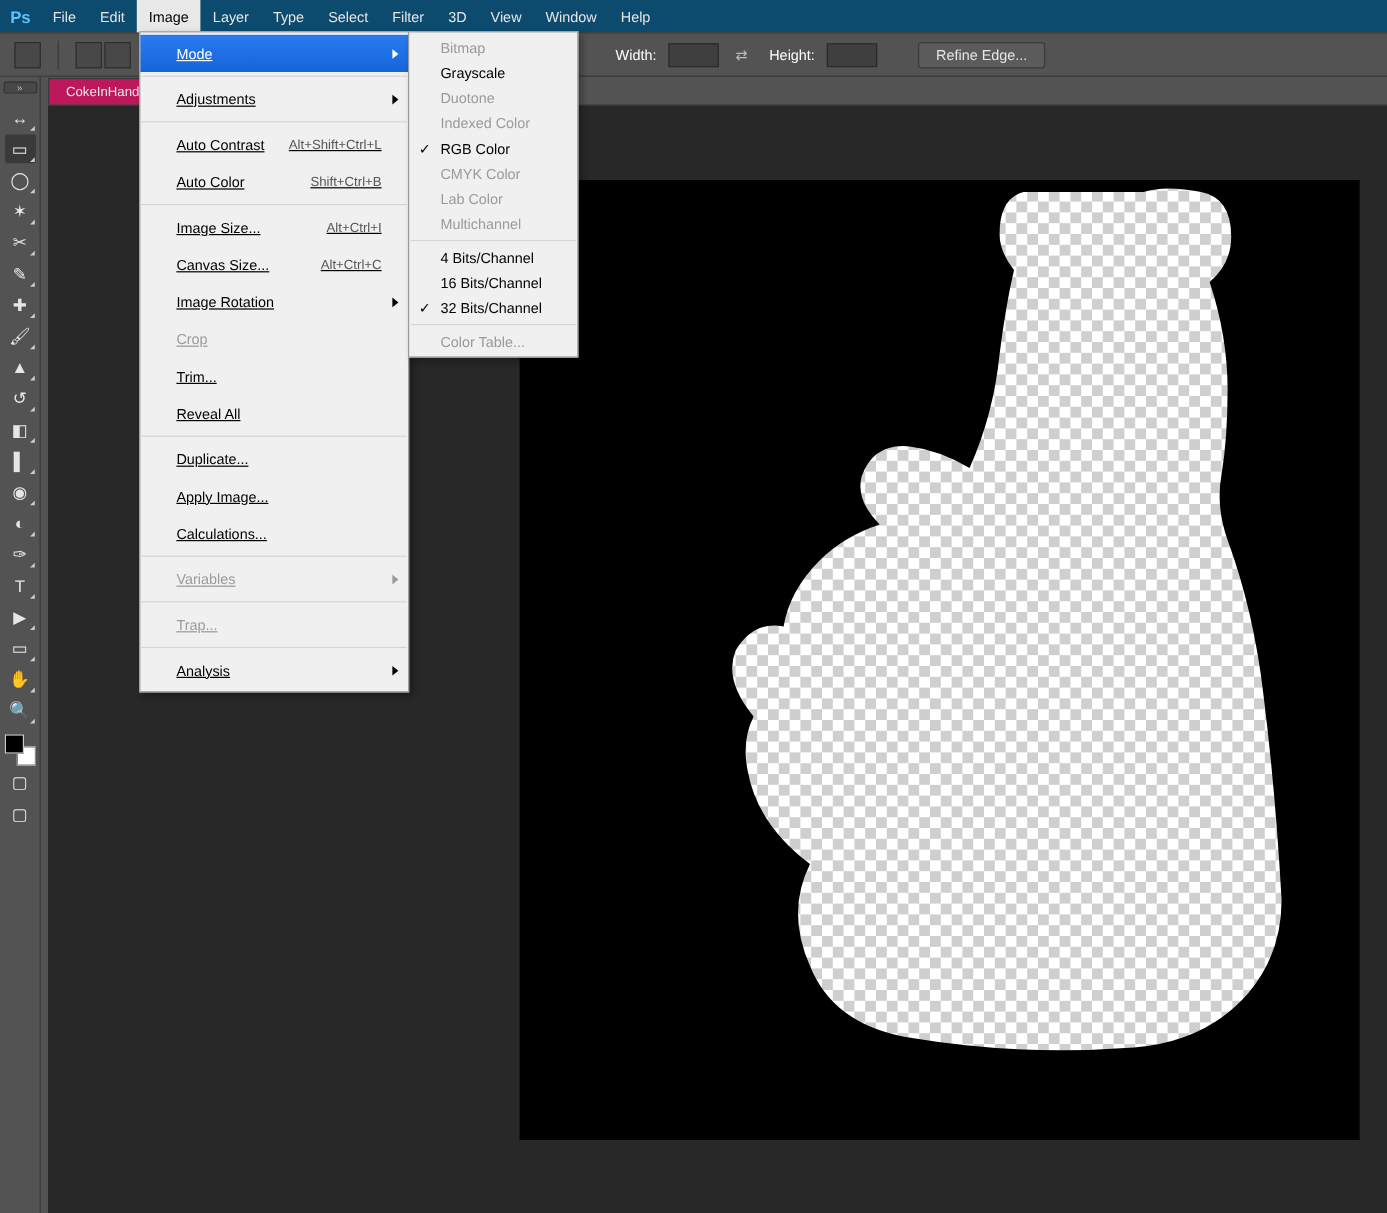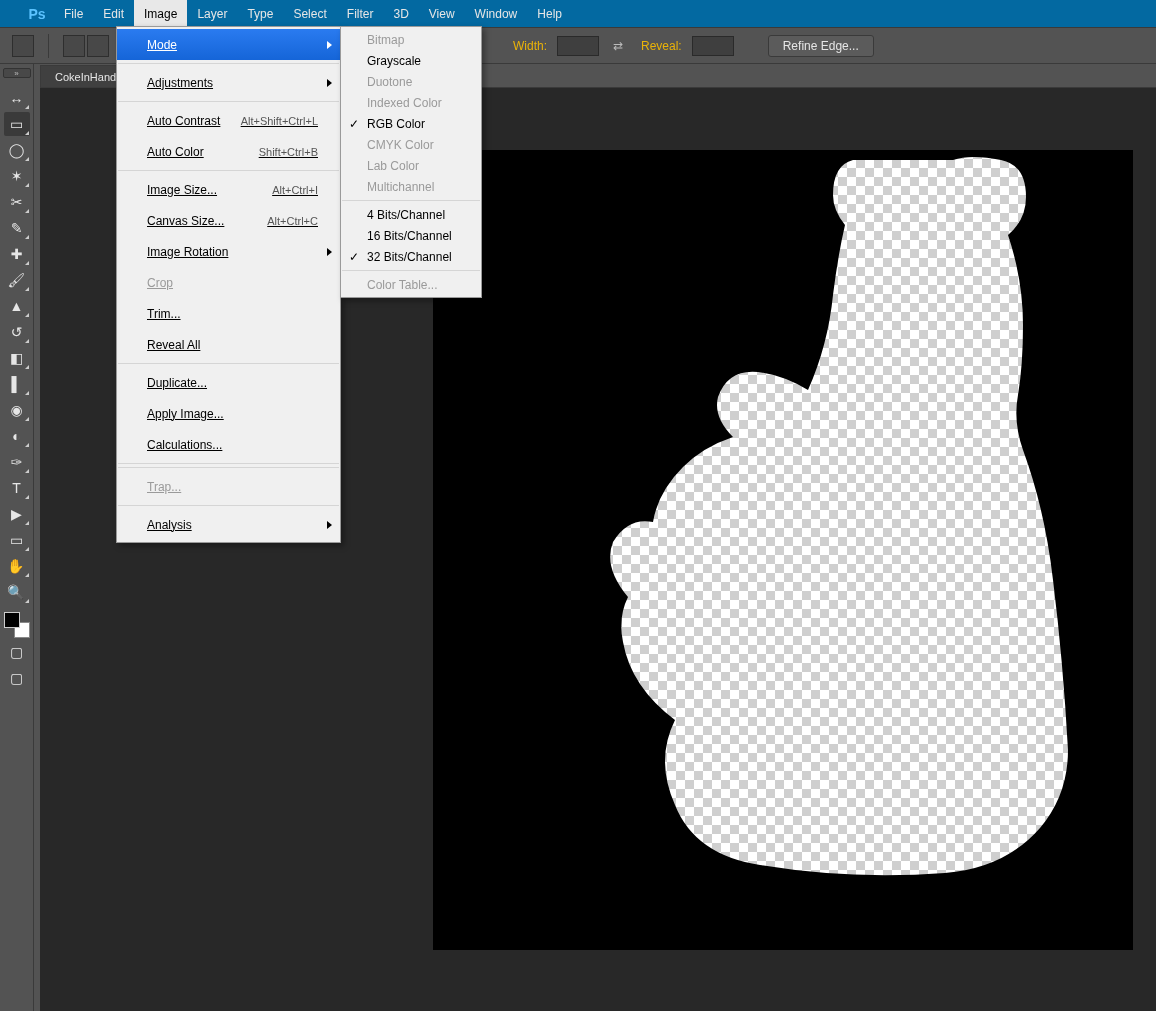--- a/index.html
+++ b/index.html
@@ -1,42 +1,42 @@
 <!DOCTYPE html>
 <html><head>
 <meta charset="utf-8">
 <style>
   * { box-sizing: border-box; margin: 0; padding: 0; user-select: none; }
   body { font-family: "Segoe UI", Tahoma, sans-serif; font-size: 12px; background: #535353; color: #e6e6e6; width: 1156px; height: 1011px; overflow: hidden; position: relative; }
 
-  .menubar { height: 27px; background: #0369a1; display: flex; align-items: center; padding-left: 20px; gap: 0; }
+  .menubar { height: 27px; background: #0c4a6e; display: flex; align-items: center; padding-left: 0; gap: 0; }
   .menubar .logo { width: 34px; height: 27px; display:flex; align-items:center; justify-content:center; font-weight:bold; font-size:14px; color:#5cc3ff; }
   .menubar .menu-item { padding: 0 10px; height: 27px; display: flex; align-items: center; cursor: default; color: #e6e6e6; }
   .menubar .menu-item.open { background: #e8e8e8; color: #000; }
 
   .optionsbar { height: 37px; background: #535353; border-top: 1px solid #3a3a3a; border-bottom: 1px solid #3a3a3a; display: flex; align-items: center; padding-left: 12px; gap: 10px; }
   .optionsbar .sq { width: 22px; height: 22px; border: 1px solid #2e2e2e; background: #484848; }
   .optionsbar .divider { width: 1px; height: 24px; background: #3a3a3a; margin: 0 4px; }
   .optionsbar .sqg { display:flex; gap: 2px; }
-  .optionsbar .lbl { color: #eab308; margin-left: 4px; }
+  .optionsbar .lbl { color: #ffffff; margin-left: 4px; }
   .optionsbar .inp { width: 42px; height: 20px; background: #3f3f3f; border: 1px solid #2a2a2a; }
   .optionsbar .swap { width: 18px; height: 18px; color:#bbb; display:flex; align-items:center; justify-content:center; }
   .refine { height: 22px; padding: 0 14px; background: #5b5b5b; border: 1px solid #3a3a3a; border-radius: 3px; color: #e6e6e6; display:flex; align-items:center; }
 
   .toolbox { position: absolute; left: 0; top: 64px; width: 34px; bottom: 0; background: #535353; border-right: 1px solid #3a3a3a; display:flex; flex-direction:column; align-items:center; padding-top: 4px; gap: 2px;}
   .toolbox .toggle { width: 28px; height: 10px; background: #484848; border:1px solid #333; border-radius: 2px; margin-bottom:6px; display:flex; align-items:center; justify-content:center; font-size:8px; color:#bbb;}
   .tool { width: 26px; height: 24px; display:flex; align-items:center; justify-content:center; color:#e6e6e6; position:relative; }
   .tool.active { background: #3a3a3a; border-radius: 2px; }
   .tool .pip { position:absolute; right:1px; bottom:1px; width:0; height:0; border-right:4px solid #ccc; border-top:4px solid transparent; }
   .swatches { margin-top:6px; width:26px; height:26px; position:relative; }
   .swatches .fg { width:16px; height:16px; background:#000; border:1px solid #ccc; position:absolute; top:0; left:0; }
   .swatches .bg { width:16px; height:16px; background:#fff; border:1px solid #888; position:absolute; bottom:0; right:0; }
 
   .tabbar { position:absolute; left: 40px; top: 64px; right: 0; height: 24px; border-bottom: 1px solid #3a3a3a; display:flex; align-items:end;}
-  .tab { height: 22px; padding: 0 14px; background: #404040; border: 1px solid #3a3a3a; border-bottom: none; color: #e6e6e6; display:flex; align-items:center; font-size:11px;}
+  .tab { height: 22px; padding: 0 14px; background: #be185d; border: 1px solid #3a3a3a; border-bottom: none; color: #e6e6e6; display:flex; align-items:center; font-size:11px;}
 
   .canvas-area { position:absolute; left: 40px; top: 88px; right: 0; bottom: 0; background: #282828; display:flex; align-items:center; justify-content:center;}
   .canvas { width: 700px; height: 800px; background:#000; position:relative; margin-left: 370px; }
   .shape { position:absolute; }
 
   
   .dropdown { position:absolute; left: 116px; top: 26px; width: 225px; background: #f0f0f0; color: #000; border: 1px solid #9a9a9a; box-shadow: 3px 3px 6px rgba(0,0,0,0.35); padding: 2px 0; font-size: 12px; z-index: 100; }
   .dropdown .row { height: 31px; display:flex; align-items:center; padding: 0 22px 0 30px; position:relative;text-decoration:underline; }
   .dropdown .row.hi { background: #1a5fb4; background: #0a64c8; background: linear-gradient(#2a7bf0,#1565d8); color: #fff; }
   .dropdown .row .label { flex: 1; }
@@ -81,21 +81,21 @@
   <div class="divider"></div>
   <div class="sqg">
     <div class="sq"></div>
     <div class="sq"></div>
 
   </div>
   <div style="flex:0 0 380px"></div>
   <span class="lbl">Width:</span>
   <div class="inp"></div>
   <div class="swap">⇄</div>
-  <span class="lbl">Reveal:</span>
+  <span class="lbl">Height:</span>
   <div class="inp"></div>
   <div style="width:14px"></div>
   <div class="refine">Refine Edge...</div>
 </div>
 
 <div class="tabbar">
   <div class="tab">CokeInHand</div>
 </div>
 
 <div class="toolbox">
@@ -254,20 +254,24 @@
     <div class="row">
       <span class="label">Duplicate...</span>
     </div>
     <div class="row">
       <span class="label">Apply Image...</span>
     </div>
     <div class="row">
       <span class="label">Calculations...</span>
     </div>
     <div class="sep"></div>
+    <div class="row disabled">
+      <span class="label">Variables</span>
+      <span class="arrow"></span>
+    </div>
     <div class="sep"></div>
     <div class="row disabled">
       <span class="label">Trap...</span>
     </div>
     <div class="sep"></div>
     <div class="row">
       <span class="label">Analysis</span>
       <span class="arrow"></span>
     </div>
   </div>

